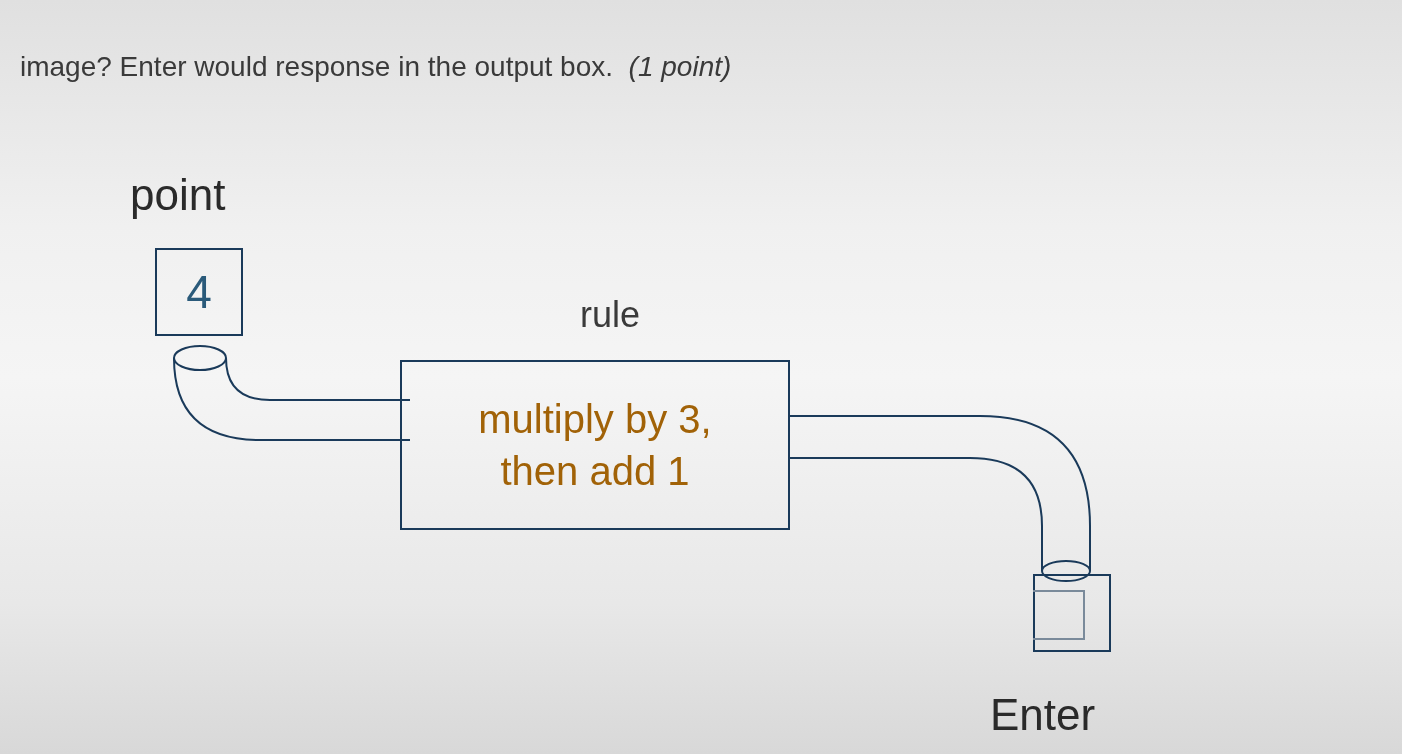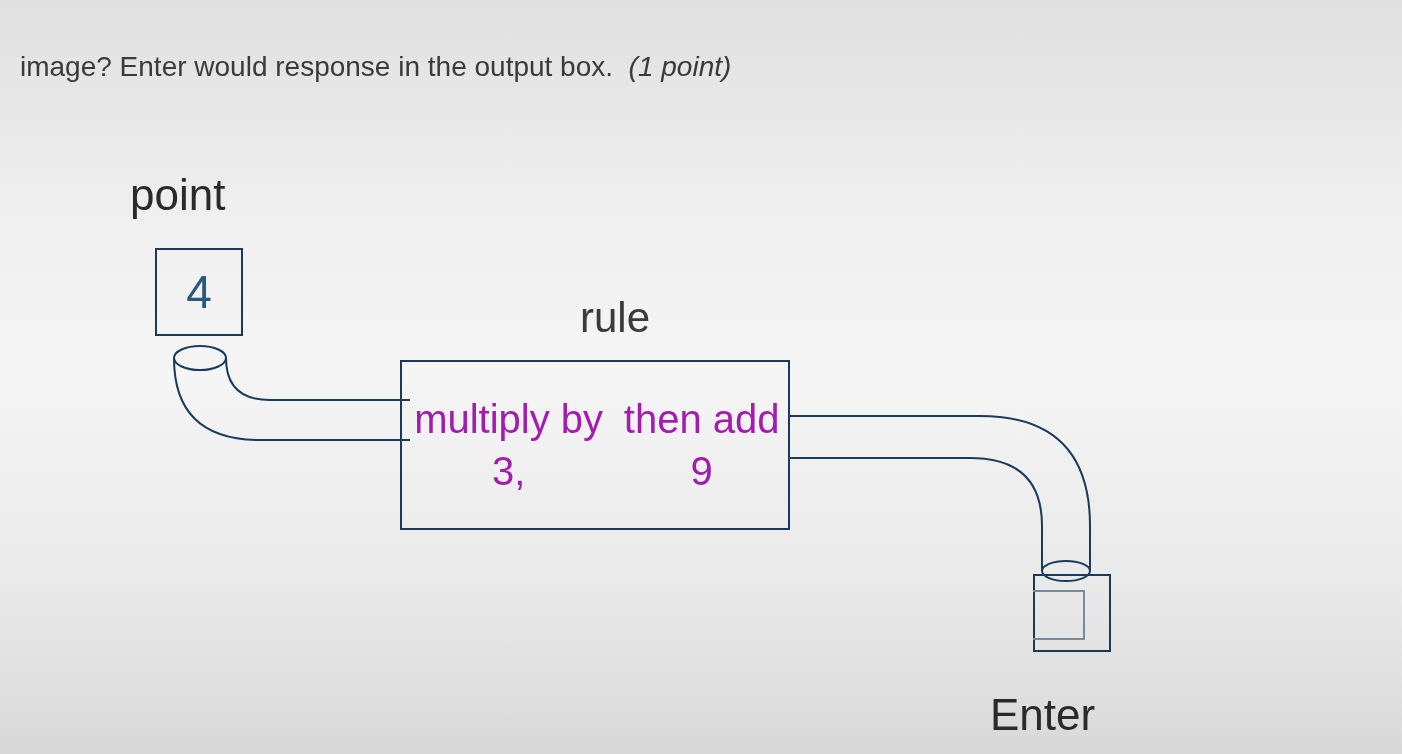--- a/index.html
+++ b/index.html
@@ -47,41 +47,41 @@
   }
   .pipe-left {
     position: absolute;
     top: 340px;
     left: 170px;
   }
   .rule-label {
     position: absolute;
     top: 294px;
     left: 580px;
-    font-size: 42px;
+    font-size: 36px;
     color: #3a3a3a;
     font-family: "Segoe UI", Arial, sans-serif;
     text-align: center;
   }
   .rule-box {
     position: absolute;
     top: 360px;
     left: 400px;
     width: 390px;
     height: 170px;
     border: 2px solid #1a3a5a;
     display: flex;
+    flex-direction: column;
     align-items: center;
     justify-content: center;
     font-size: 40px;
-    color: #a21caf;
+    color: #a16207;
     background: transparent;
     font-family: "Segoe UI Light", "Segoe UI", Arial, sans-serif;
     line-height: 1.3;
-    text-align: center;
   }
   .pipe-right {
     position: absolute;
     top: 396px;
     left: 790px;
   }
   .output-box {
     position: absolute;
     top: 574px;
     left: 1033px;
@@ -127,21 +127,21 @@
 <svg class="pipe-left" width="240" height="140" viewBox="0 0 240 140">
   <ellipse cx="30" cy="18" rx="26" ry="12" fill="none" stroke="#1a3a5a" stroke-width="2"></ellipse>
   <path d="M 4 18 Q 4 100 90 100 L 240 100" fill="none" stroke="#1a3a5a" stroke-width="2"></path>
   <path d="M 56 18 Q 56 60 100 60 L 240 60" fill="none" stroke="#1a3a5a" stroke-width="2"></path>
 </svg>
 
 <div class="rule-label">rule</div>
 
 <div class="rule-box">
   <div>multiply by 3,</div>
-  <div>then add 9</div>
+  <div>then add 1</div>
 </div>
 
 <svg class="pipe-right" width="310" height="190" viewBox="0 0 310 190">
   <path d="M 0 20 L 190 20 Q 300 20 300 130 L 300 175" fill="none" stroke="#1a3a5a" stroke-width="2"></path>
   <path d="M 0 62 L 180 62 Q 252 62 252 130 L 252 175" fill="none" stroke="#1a3a5a" stroke-width="2"></path>
   <ellipse cx="276" cy="175" rx="24" ry="10" fill="none" stroke="#1a3a5a" stroke-width="2"></ellipse>
 </svg>
 
 <div class="output-box">
   <div class="output-box-inner">

